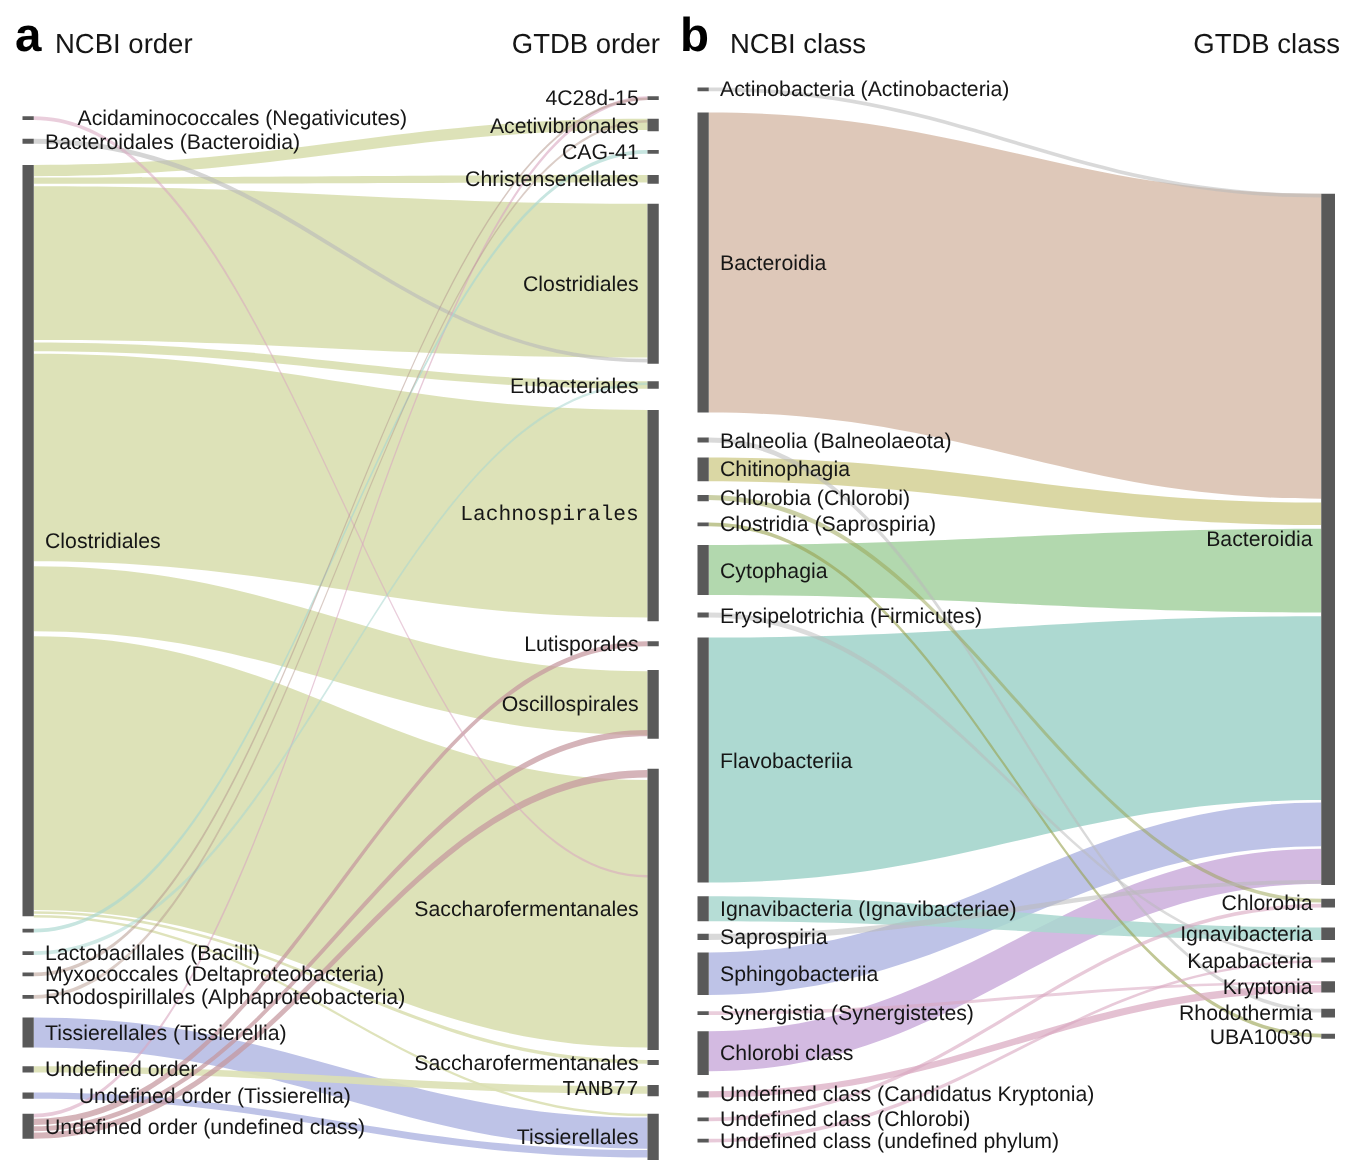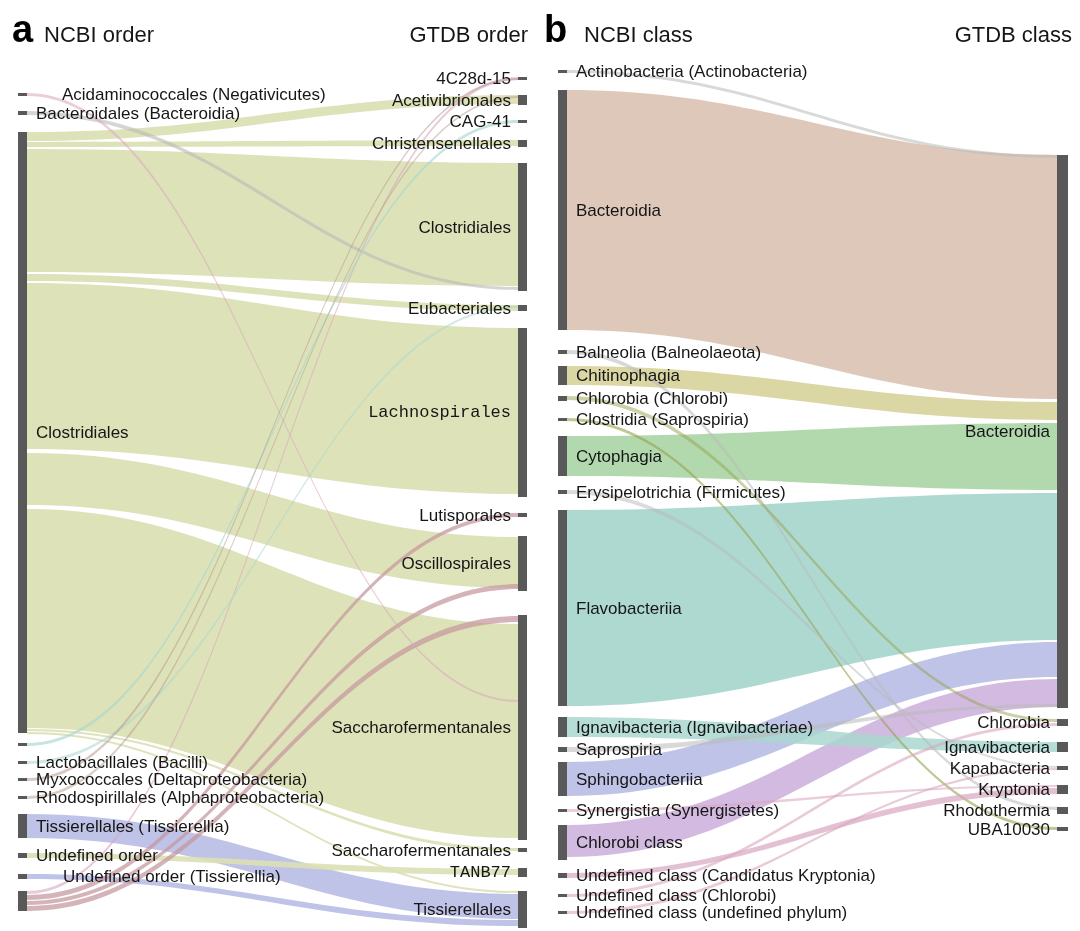--- a/index.html
+++ b/index.html
@@ -118,20 +118,21 @@
   <div id="labels">
       <div class="nlab" style="top: 85px; left: 36px; margin-left: 26px;">Acidaminococcales (Negativicutes)</div>
       <div class="nlab" style="top: 104px; left: 36px;">Bacteroidales (Bacteroidia)</div>
       <div class="nlab" style="top: 423px; left: 36px;">Clostridiales</div>
       <div class="nlab" style="top: 753px; left: 36px;">Lactobacillales (Bacilli)</div>
       <div class="nlab" style="top: 788px; left: 36px;">Rhodospirillales (Alphaproteobacteria)</div>
       <div class="nlab" style="top: 770px; left: 36px;">Myxococcales (Deltaproteobacteria)</div>
       <div class="nlab" style="top: 817px; left: 36px;">Tissierellales (Tissierellia)</div>
       <div class="nlab" style="top: 846px; left: 36px;">Undefined order</div>
       <div class="nlab" style="top: 867px; left: 36px; margin-left: 27px;">Undefined order (Tissierellia)</div>
+      <div class="nlab" style="top: 892px; left: 36px;">Undefined order (undefined class)</div>
       <div class="nlab r" style="top: 69px; right: 569px;">4C28d-15</div>
       <div class="nlab r" style="top: 91px; right: 569px;">Acetivibrionales</div>
       <div class="nlab r" style="top: 112px; right: 569px;">CAG-41</div>
       <div class="nlab r" style="top: 134px; right: 569px;">Christensenellales</div>
       <div class="nlab r" style="top: 218px; right: 569px;">Clostridiales</div>
       <div class="nlab r" style="top: 299px; right: 569px;">Eubacteriales</div>
       <div class="nlab r" style="top: 403px; right: 569px; font-family: Liberation Mono, monospace;">Lachnospirales</div>
       <div class="nlab r" style="top: 506px; right: 569px;">Lutisporales</div>
       <div class="nlab r" style="top: 554px; right: 569px;">Oscillospirales</div>
       <div class="nlab r" style="top: 718px; right: 569px;">Saccharofermentanales</div>

